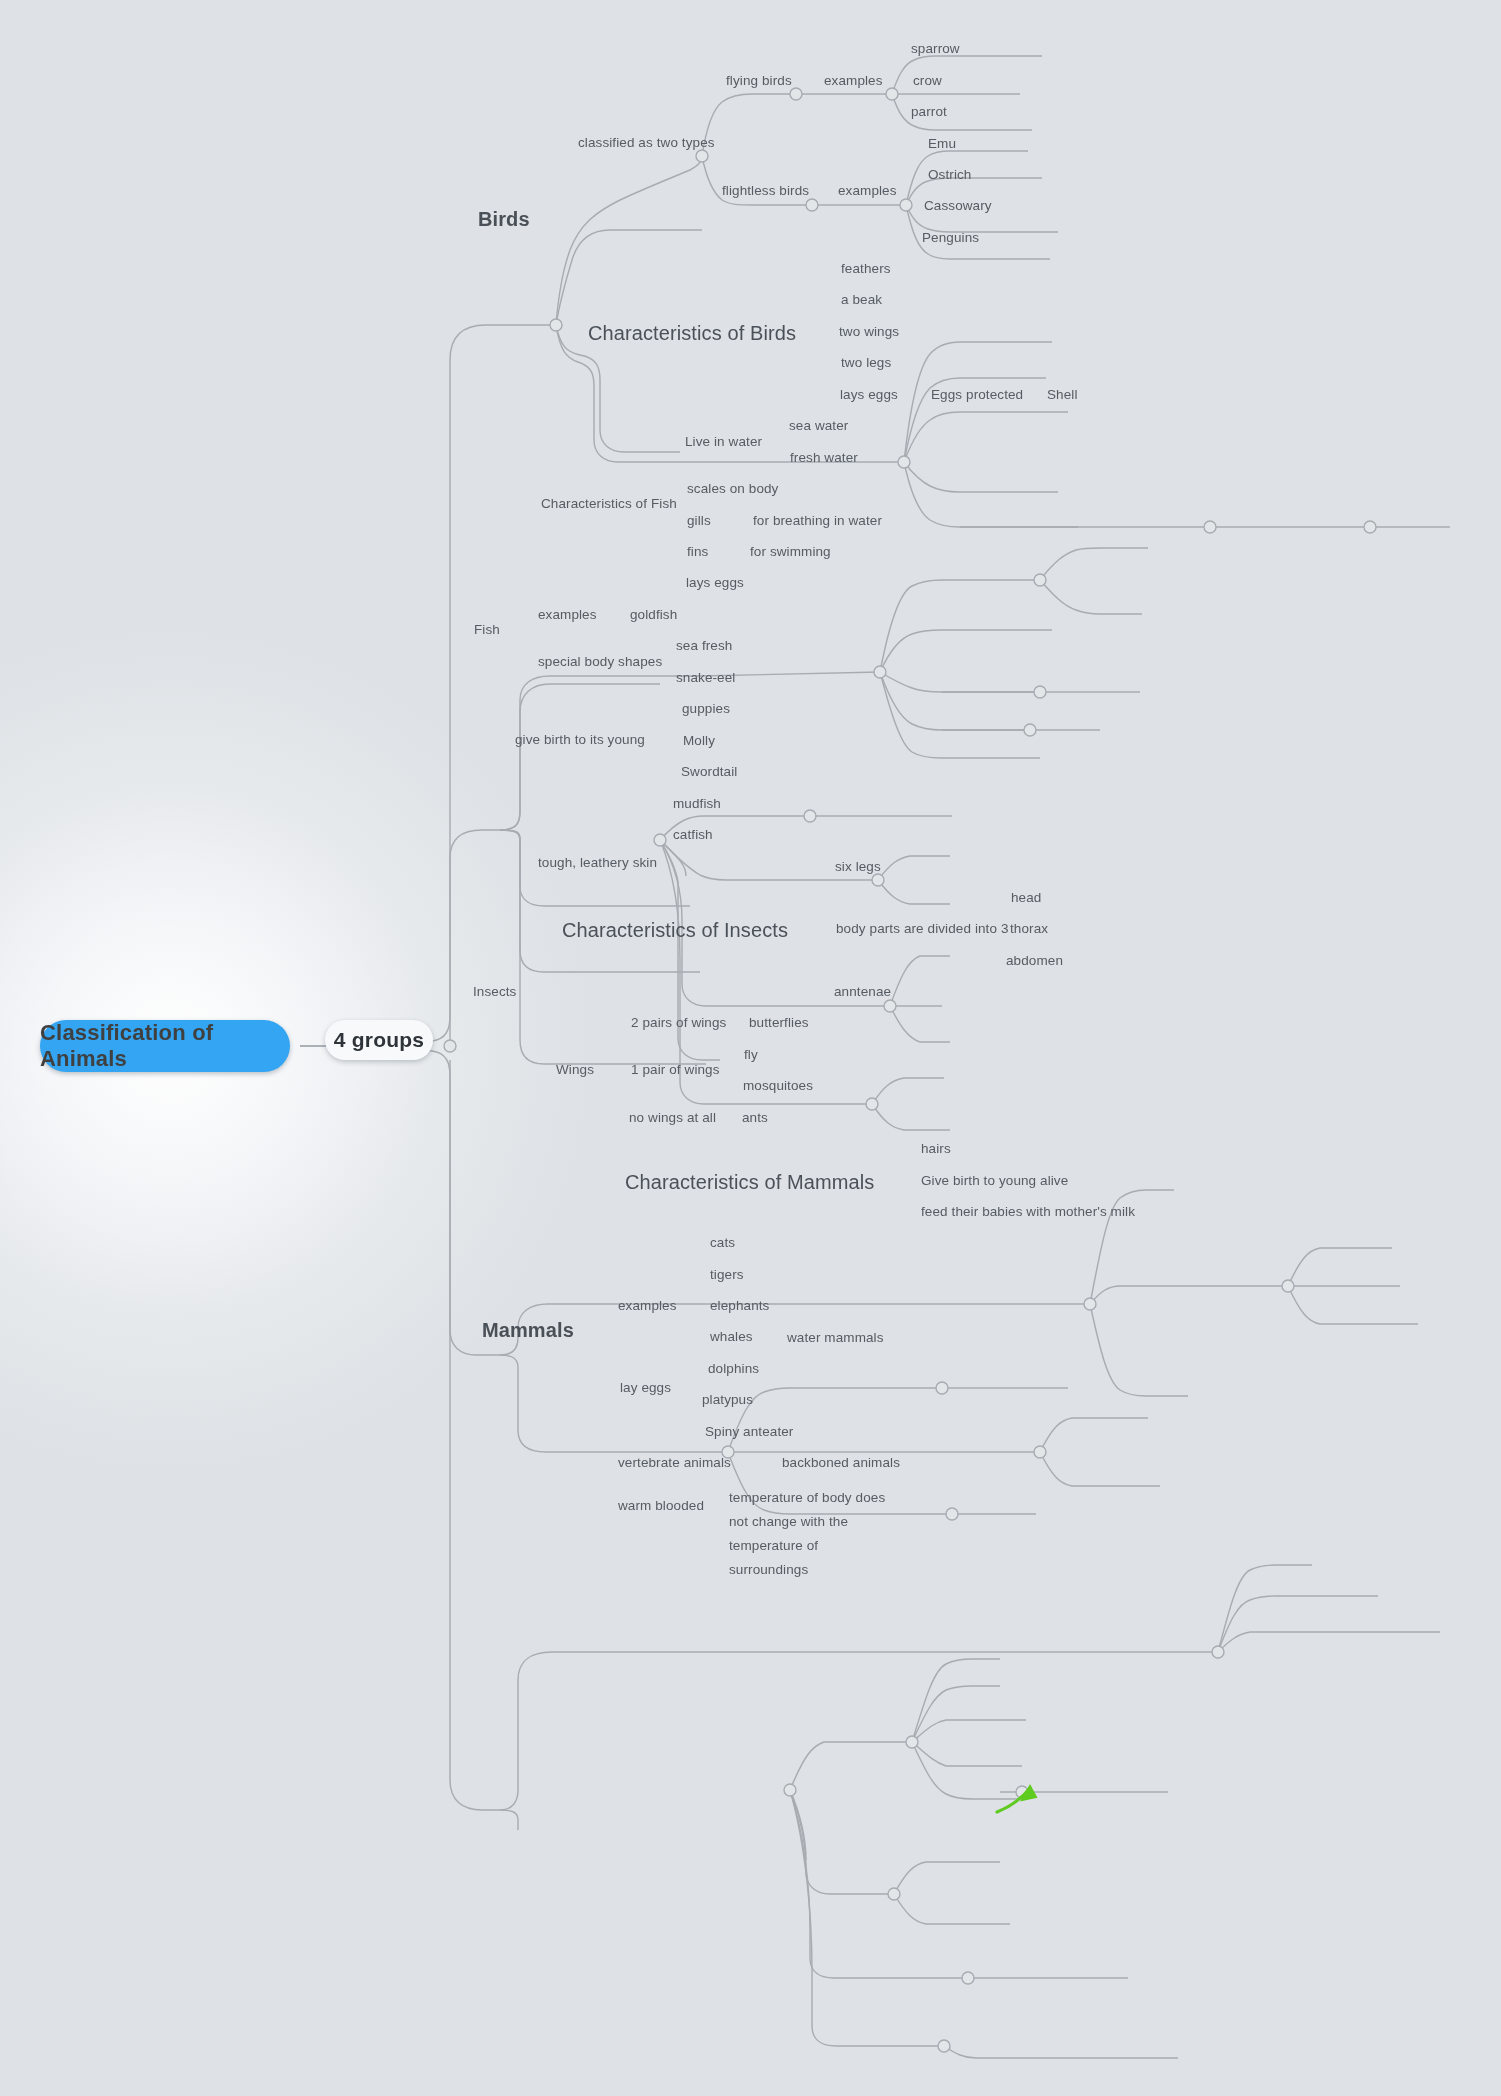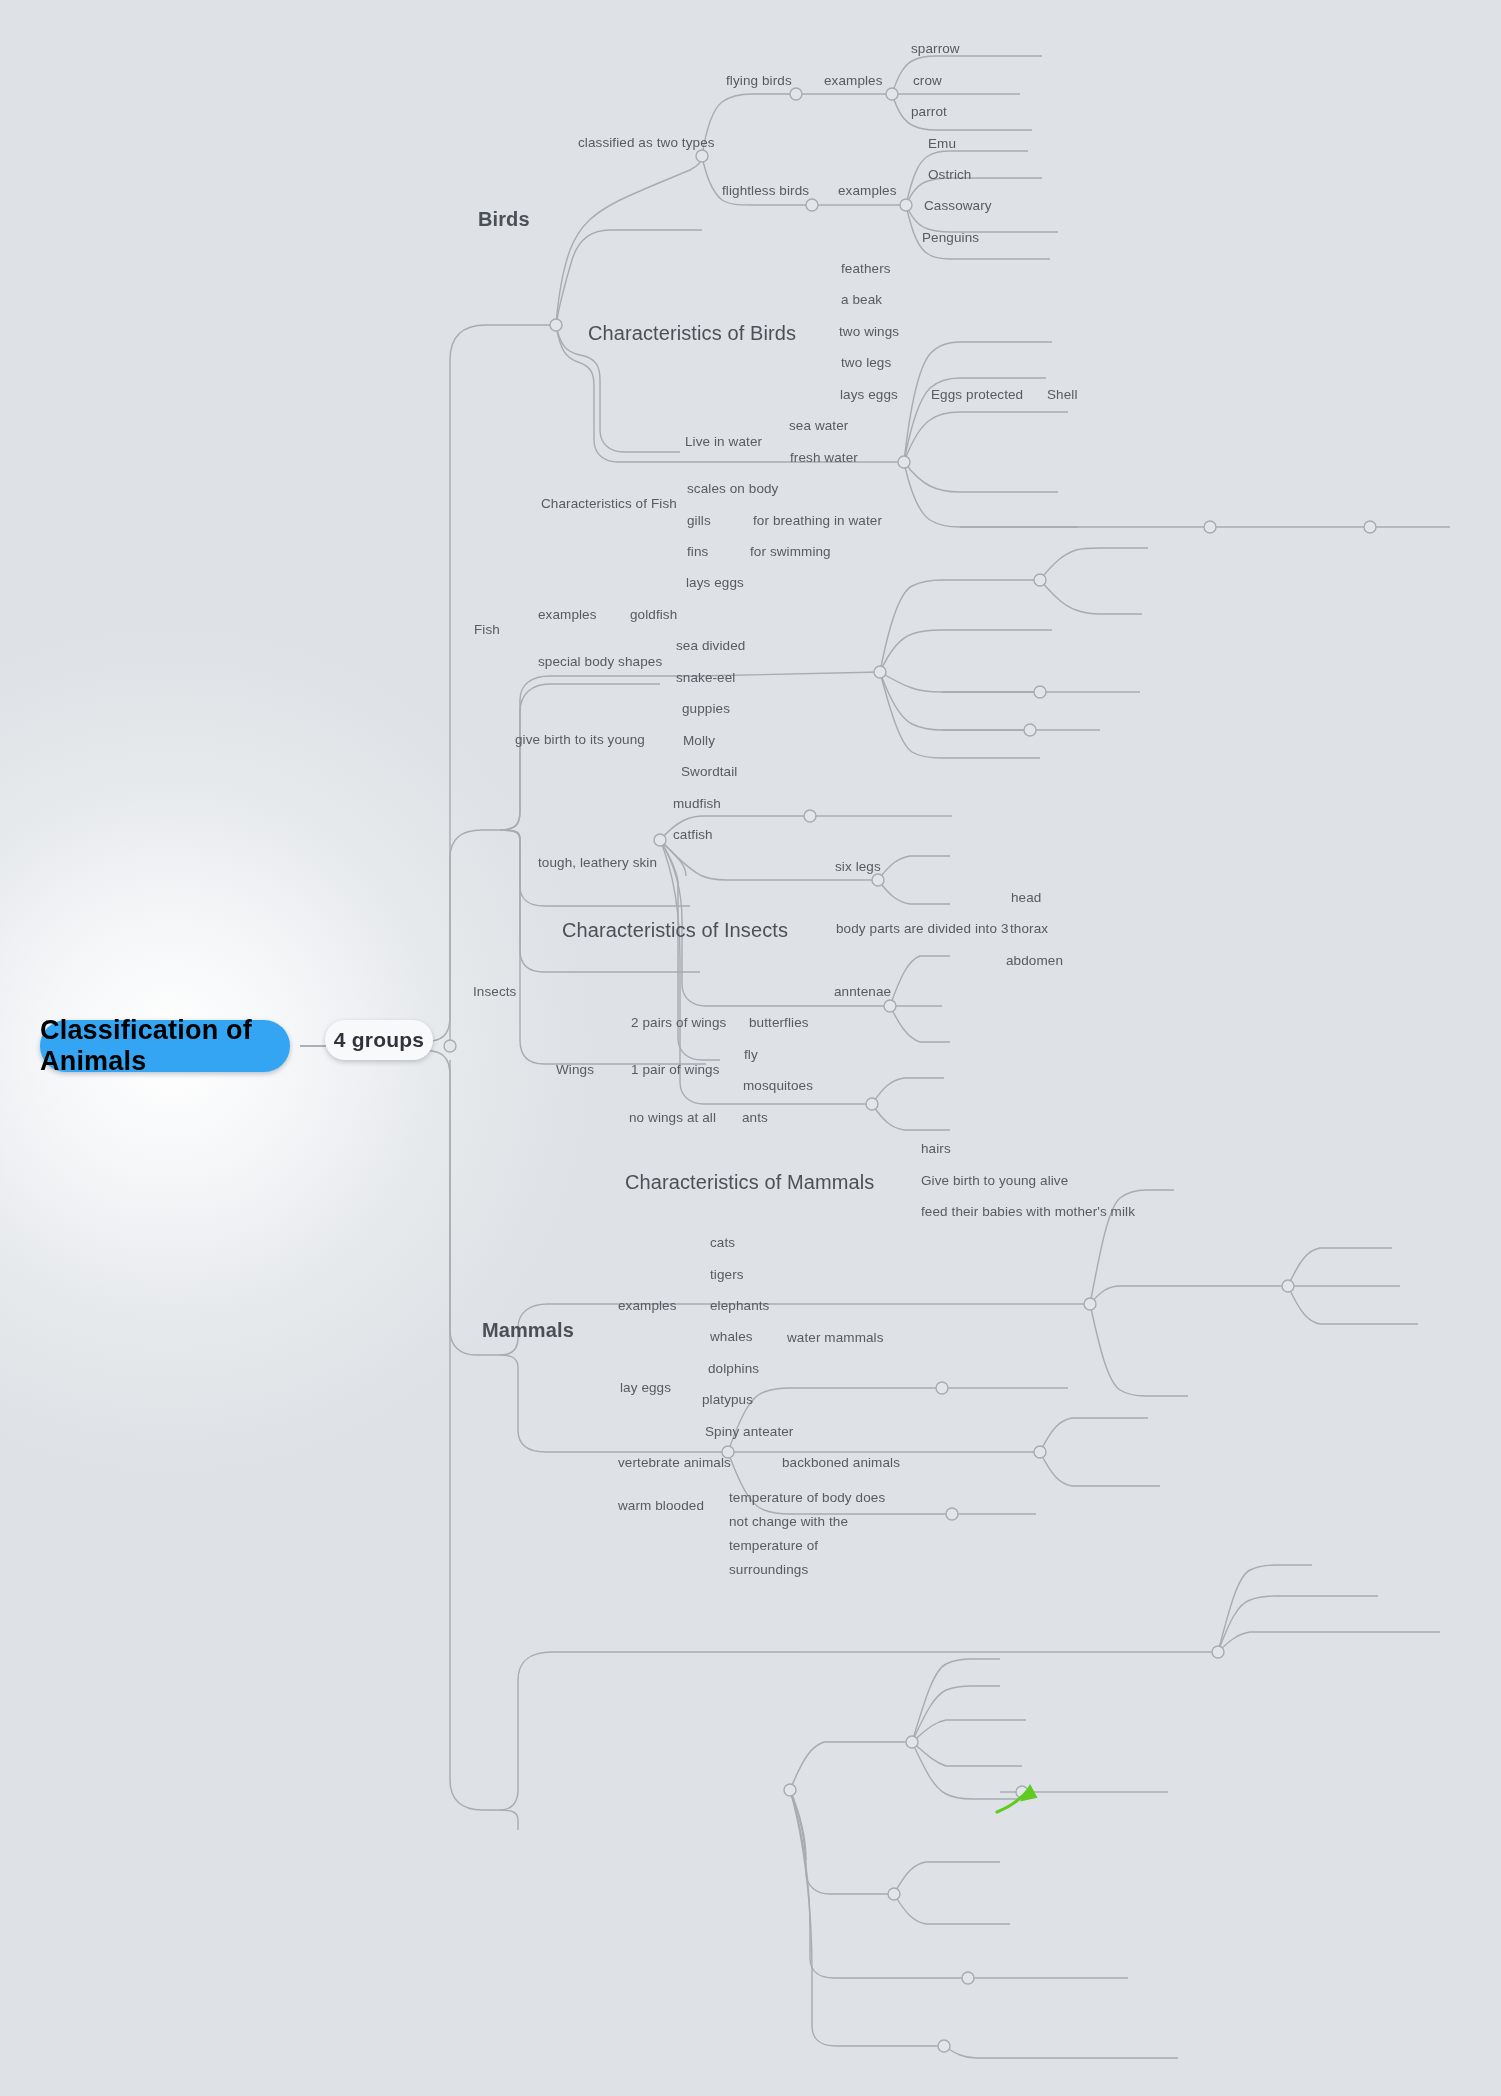--- a/index.html
+++ b/index.html
@@ -24,22 +24,22 @@
     white-space:nowrap;
     letter-spacing:.1px;
   }
   .lbl.big{font-size:20px;color:#4b5159;line-height:26px;}
   .lbl.bold{font-size:20px;font-weight:bold;color:#4a5057;}
   .lbl.wrap{white-space:normal;width:160px;line-height:24px;}
   .root-node{
     position:absolute;
     display:flex;align-items:center;justify-content:center;
     background:#33a5f2;
-    color:#000000;
-    font-size:27px;font-weight:bold;
+    color:#404040;
+    font-size:22px;font-weight:bold;
     border-radius:30px;
     box-shadow:0 2px 5px rgba(70,85,100,.35);
     letter-spacing:.2px;
   }
   .chip-node{
     position:absolute;
     display:flex;align-items:center;justify-content:center;
     background:#f7f9fb;
     color:#2f343a;
     font-size:21px;font-weight:bold;
@@ -285,21 +285,21 @@
   <div class="lbl" style="left:687px;top:513px;">gills</div>
   <div class="lbl" style="left:753px;top:513px;">for breathing in water</div>
   <div class="lbl" style="left:687px;top:544px;">fins</div>
   <div class="lbl" style="left:750px;top:544px;">for swimming</div>
   <div class="lbl" style="left:686px;top:575px;">lays eggs</div>
 
   <div class="lbl" style="left:538px;top:607px;">examples</div>
   <div class="lbl" style="left:630px;top:607px;">goldfish</div>
 
   <div class="lbl" style="left:538px;top:654px;">special body shapes</div>
-  <div class="lbl" style="left:676px;top:638px;">sea divided</div>
+  <div class="lbl" style="left:676px;top:638px;">sea fresh</div>
   <div class="lbl" style="left:676px;top:670px;">snake-eel</div>
 
   <div class="lbl" style="left:515px;top:732px;">give birth to its young</div>
   <div class="lbl" style="left:682px;top:701px;">guppies</div>
   <div class="lbl" style="left:683px;top:733px;">Molly</div>
   <div class="lbl" style="left:681px;top:764px;">Swordtail</div>
 
   <div class="lbl" style="left:538px;top:811px;margin-top:44px;">tough, leathery skin</div>
   <div class="lbl" style="left:673px;top:796px;">mudfish</div>
   <div class="lbl" style="left:673px;top:827px;">catfish</div>

